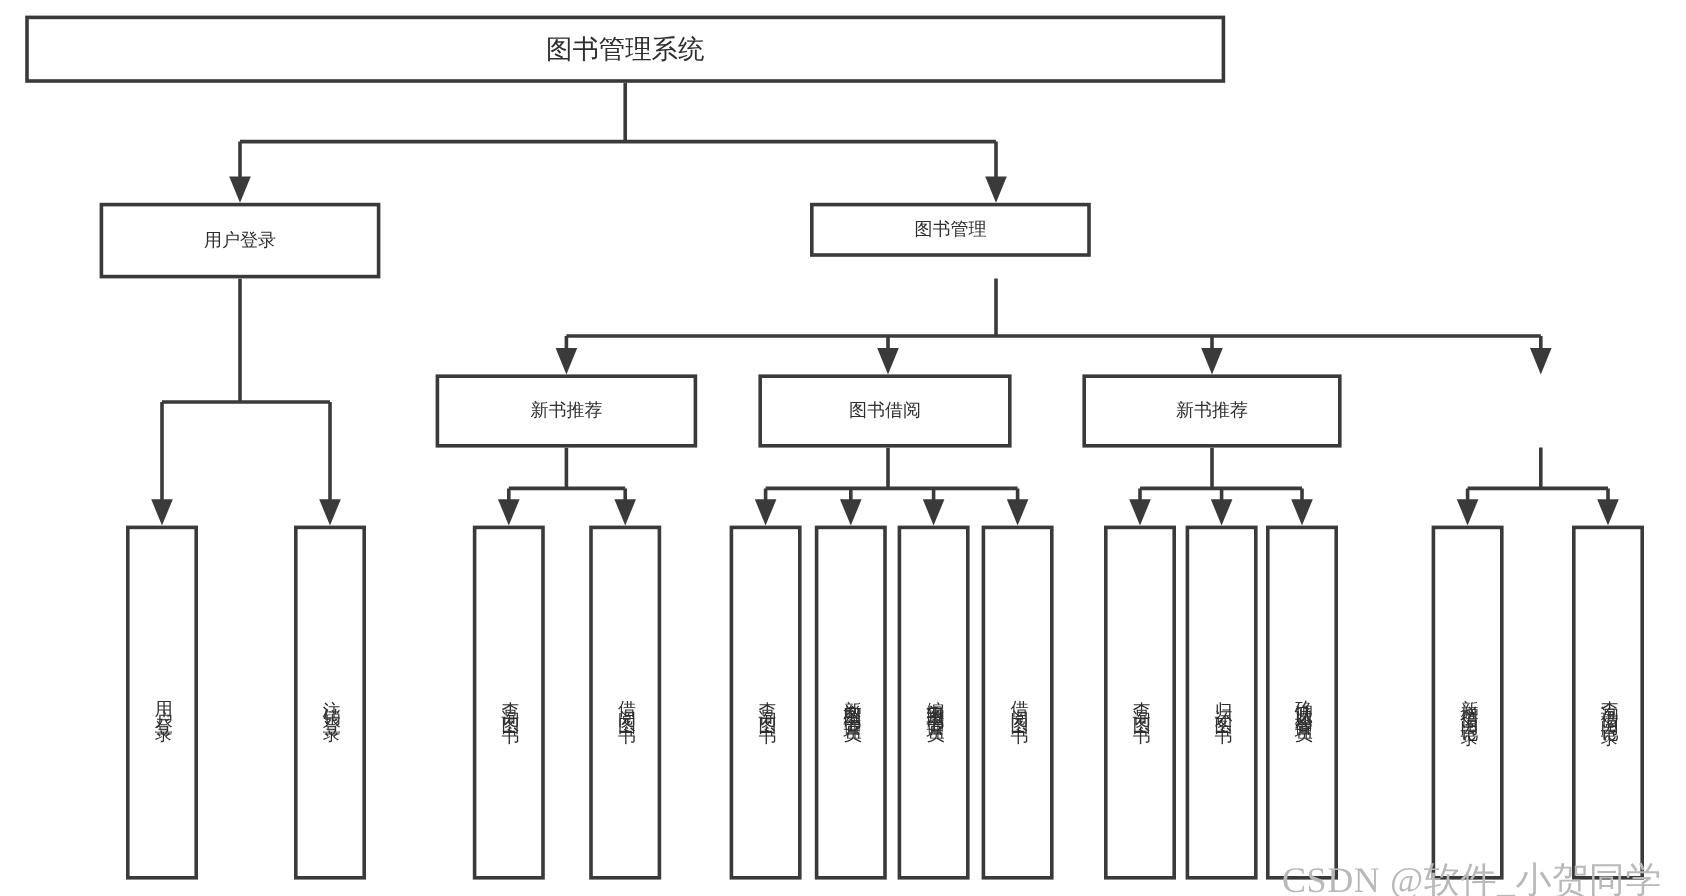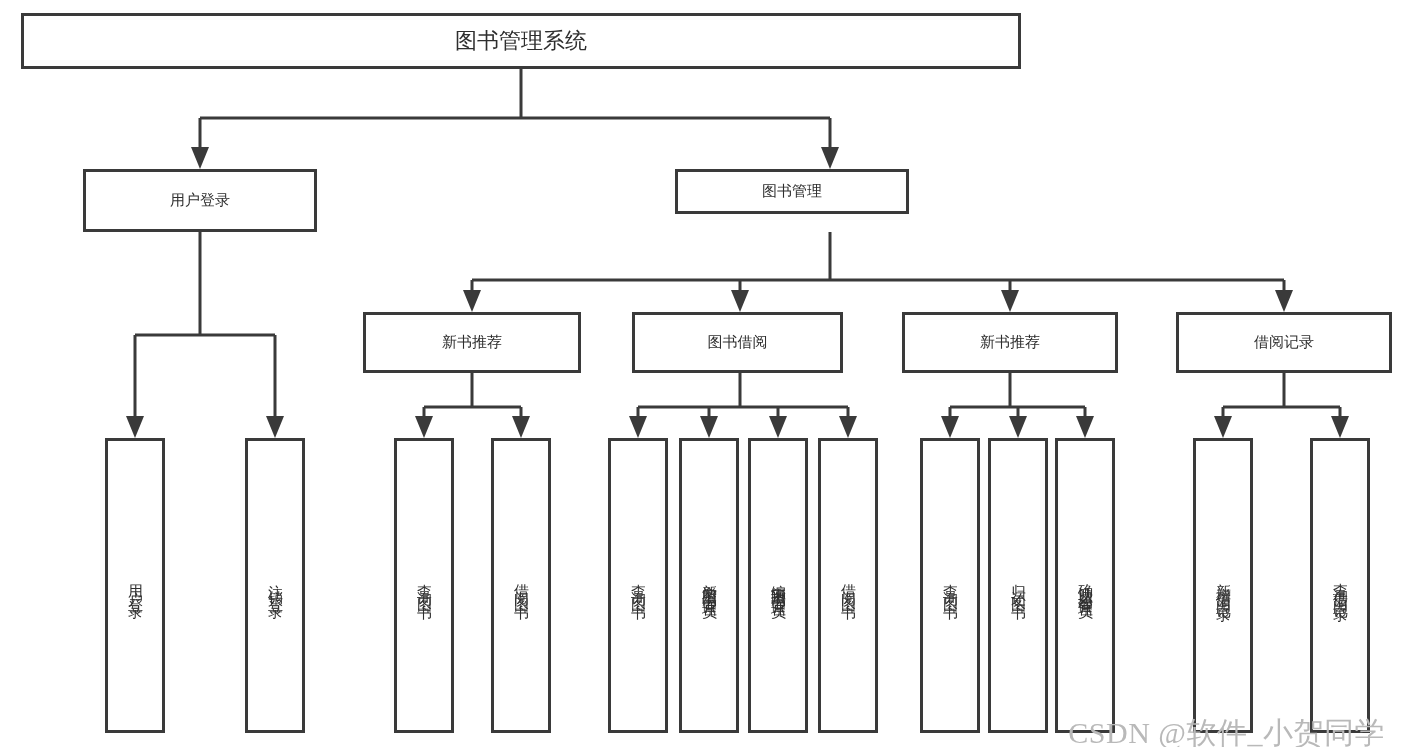--- a/index.html
+++ b/index.html
@@ -92,21 +92,20 @@
   </svg>
 
   <div class="node root" style="left:21px;top:13px;width:1000px;height:56px">图书管理系统</div>
 
   <div class="node" style="left:83px;top:169px;width:234px;height:63px">用户登录</div>
   <div class="node" style="left:675px;top:169px;width:234px;height:45px">图书管理</div>
 
   <div class="node" style="left:363px;top:312px;width:218px;height:61px">新书推荐</div>
   <div class="node" style="left:632px;top:312px;width:211px;height:61px">图书借阅</div>
   <div class="node" style="left:902px;top:312px;width:216px;height:61px">新书推荐</div>
-  <div class="node" style="left:1176px;top:312px;width:216px;height:61px">借阅记录</div>
 
   <div class="node leaf" style="left:105px;top:438px;width:60px;height:295px">
     <span class="vtext">用户登录</span>
   </div>
   <div class="node leaf" style="left:245px;top:438px;width:60px;height:295px">
     <span class="vtext">注销登录</span>
   </div>
 
   <div class="node leaf" style="left:394px;top:438px;width:60px;height:295px">
     <span class="vtext">查询图书</span>

